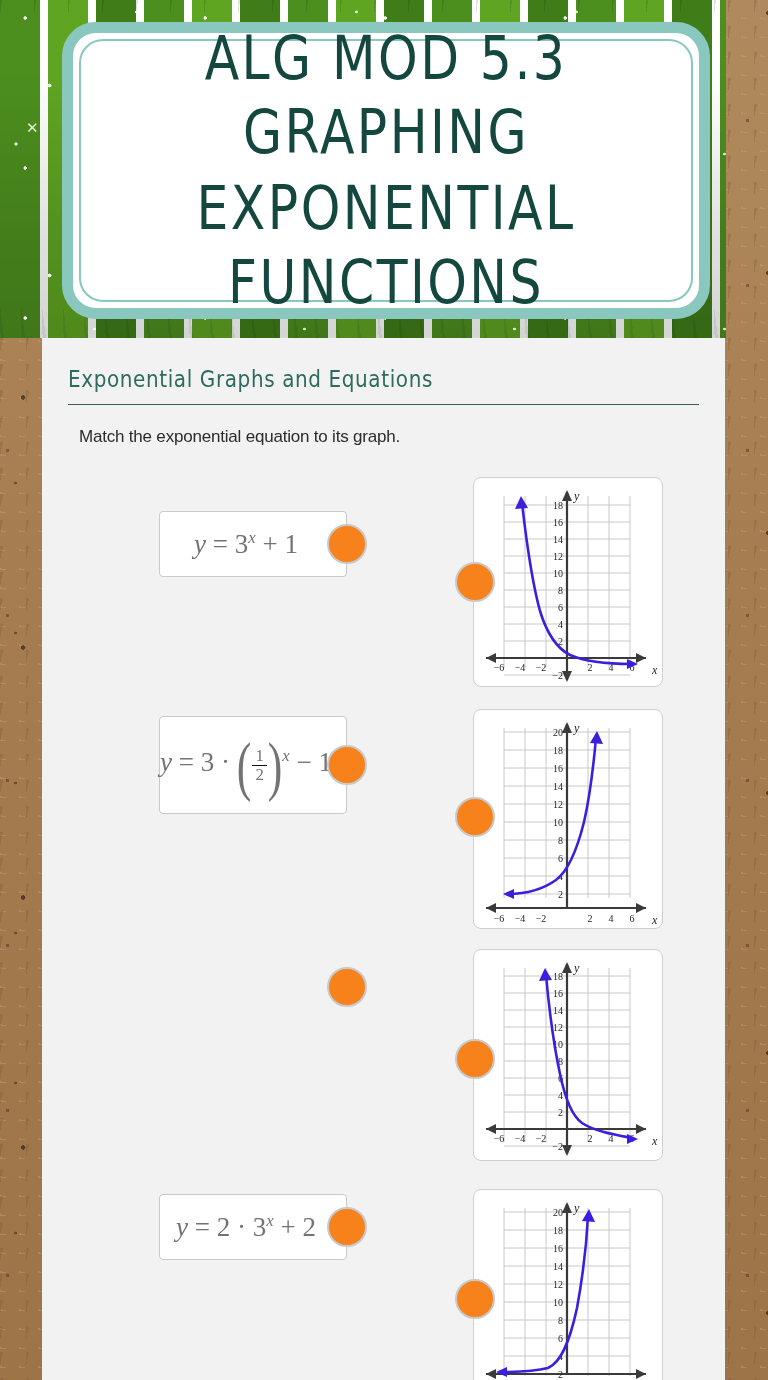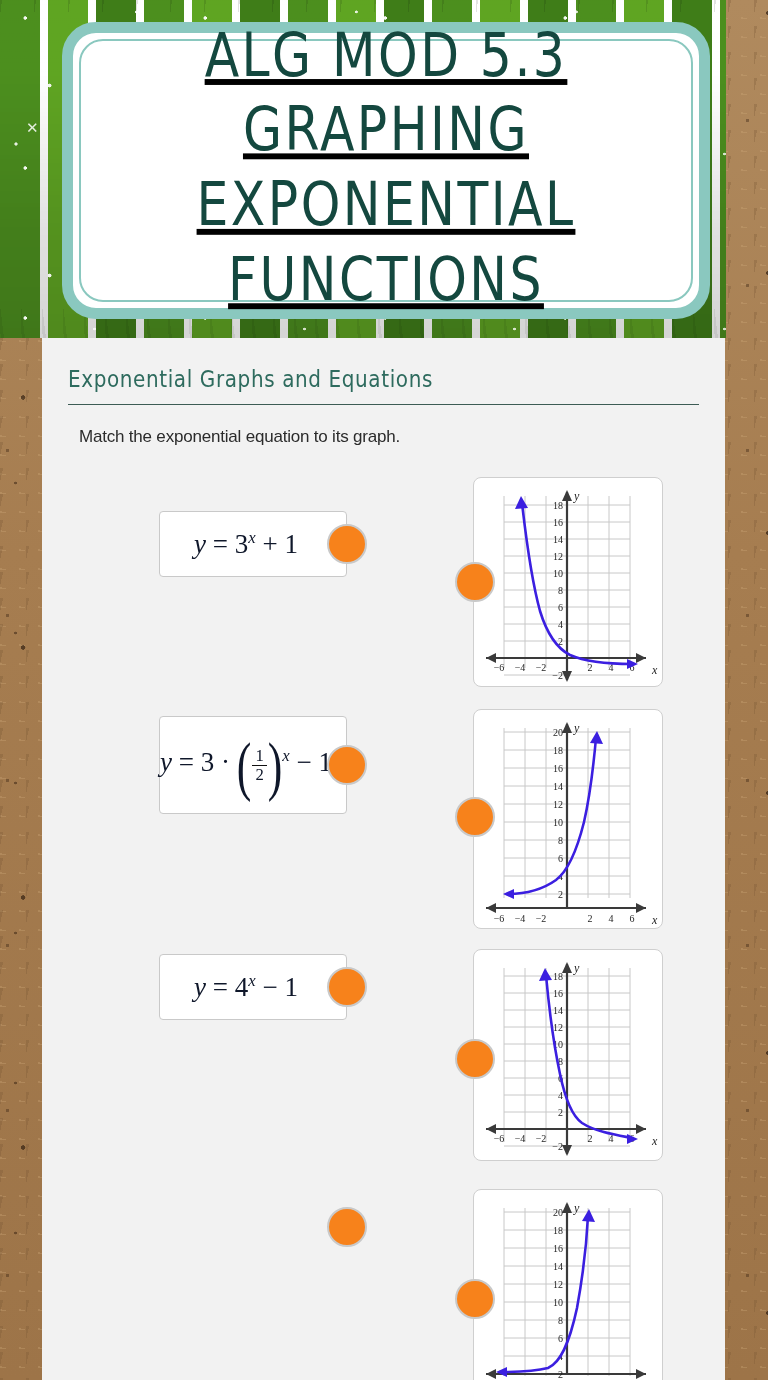--- a/index.html
+++ b/index.html
@@ -119,22 +119,22 @@
     padding: 6px;
   }
   #title-card-inner {
     width: 100%;
     height: 100%;
     box-sizing: border-box;
     border: 2px solid #8ac8bf;
     border-radius: 24px;
     background: #ffffff;
     display: flex;
+    align-items: center;
     justify-content: center;
-    text-decoration: underline;
   }
   #title-text {
     font-family: "DejaVu Sans", sans-serif;
     font-size: 52px;
     line-height: 1.22;
     letter-spacing: 2.5px;
     color: #14483f;
     text-align: center;
     padding: 0 26px;
     font-weight: 400;
@@ -197,21 +197,21 @@
     border-radius: 4px;
     display: flex;
     align-items: center;
     justify-content: center;
   }
   .eq-card.tall { height: 98px; justify-content: flex-end; }
   .eq-card.short { height: 66px; }
   .eq-text {
     font-family: "Liberation Serif", serif;
     font-size: 27px;
-    color: #0f172a;
+    color: #737373;
     white-space: nowrap;
     padding-right: 14px;
   }
   .eq-text i { font-style: italic; }
   .eq-text sup {
     font-size: 0.62em;
     font-style: italic;
     vertical-align: super;
   }
   .frac {
@@ -432,23 +432,20 @@
             <path class="curve" d="M 33,184 C 52,184 68,180 82,170 C 94,161 103,140 110,112 C 116,86 120,50 122,28"></path>
             <polygon points="29,184 40,179 40,189" fill="#3b1fe0"></polygon>
             <polygon points="123,21 116,33 129,34" fill="#3b1fe0"></polygon>
           </g>
         </svg>
       </div>
       <div class="dot dot-right" style="top:90px;"></div>
     </div>
 
     <div class="match-row">
-      <div class="eq-card short" style="top:7px;">
-        <span class="eq-text"><i>y</i> = 4<sup>x</sup> − 1</span>
-      </div>
       <div class="dot dot-left" style="top:20px;"></div>
 
       <div class="graph-card" style="top:2px;">
         <svg width="188" height="210" viewBox="0 0 188 210">
           <g>
             <line class="gridline" x1="30" y1="18" x2="30" y2="192"></line>
             <line class="gridline" x1="51" y1="18" x2="51" y2="192"></line>
             <line class="gridline" x1="72" y1="18" x2="72" y2="192"></line>
             <line class="gridline" x1="114" y1="18" x2="114" y2="192"></line>
             <line class="gridline" x1="135" y1="18" x2="135" y2="192"></line>
@@ -496,20 +493,23 @@
             <path class="curve" d="M 72,25 C 75,58 80,96 86,124 C 91,148 98,166 108,173 C 122,182 142,185 158,188"></path>
             <polygon points="71,18 65,31 78,30" fill="#3b1fe0"></polygon>
             <polygon points="164,189 153,184 153,194" fill="#3b1fe0"></polygon>
           </g>
         </svg>
       </div>
       <div class="dot dot-right" style="top:92px;"></div>
     </div>
 
     <div class="match-row">
+      <div class="eq-card short" style="top:7px;">
+        <span class="eq-text"><i>y</i> = 2 · 3<sup>x</sup> + 2</span>
+      </div>
       <div class="dot dot-left" style="top:20px;"></div>
 
       <div class="graph-card" style="top:2px;">
         <svg width="188" height="216" viewBox="0 0 188 216">
           <g>
             <line class="gridline" x1="30" y1="18" x2="30" y2="186"></line>
             <line class="gridline" x1="51" y1="18" x2="51" y2="186"></line>
             <line class="gridline" x1="72" y1="18" x2="72" y2="186"></line>
             <line class="gridline" x1="114" y1="18" x2="114" y2="186"></line>
             <line class="gridline" x1="135" y1="18" x2="135" y2="186"></line>

